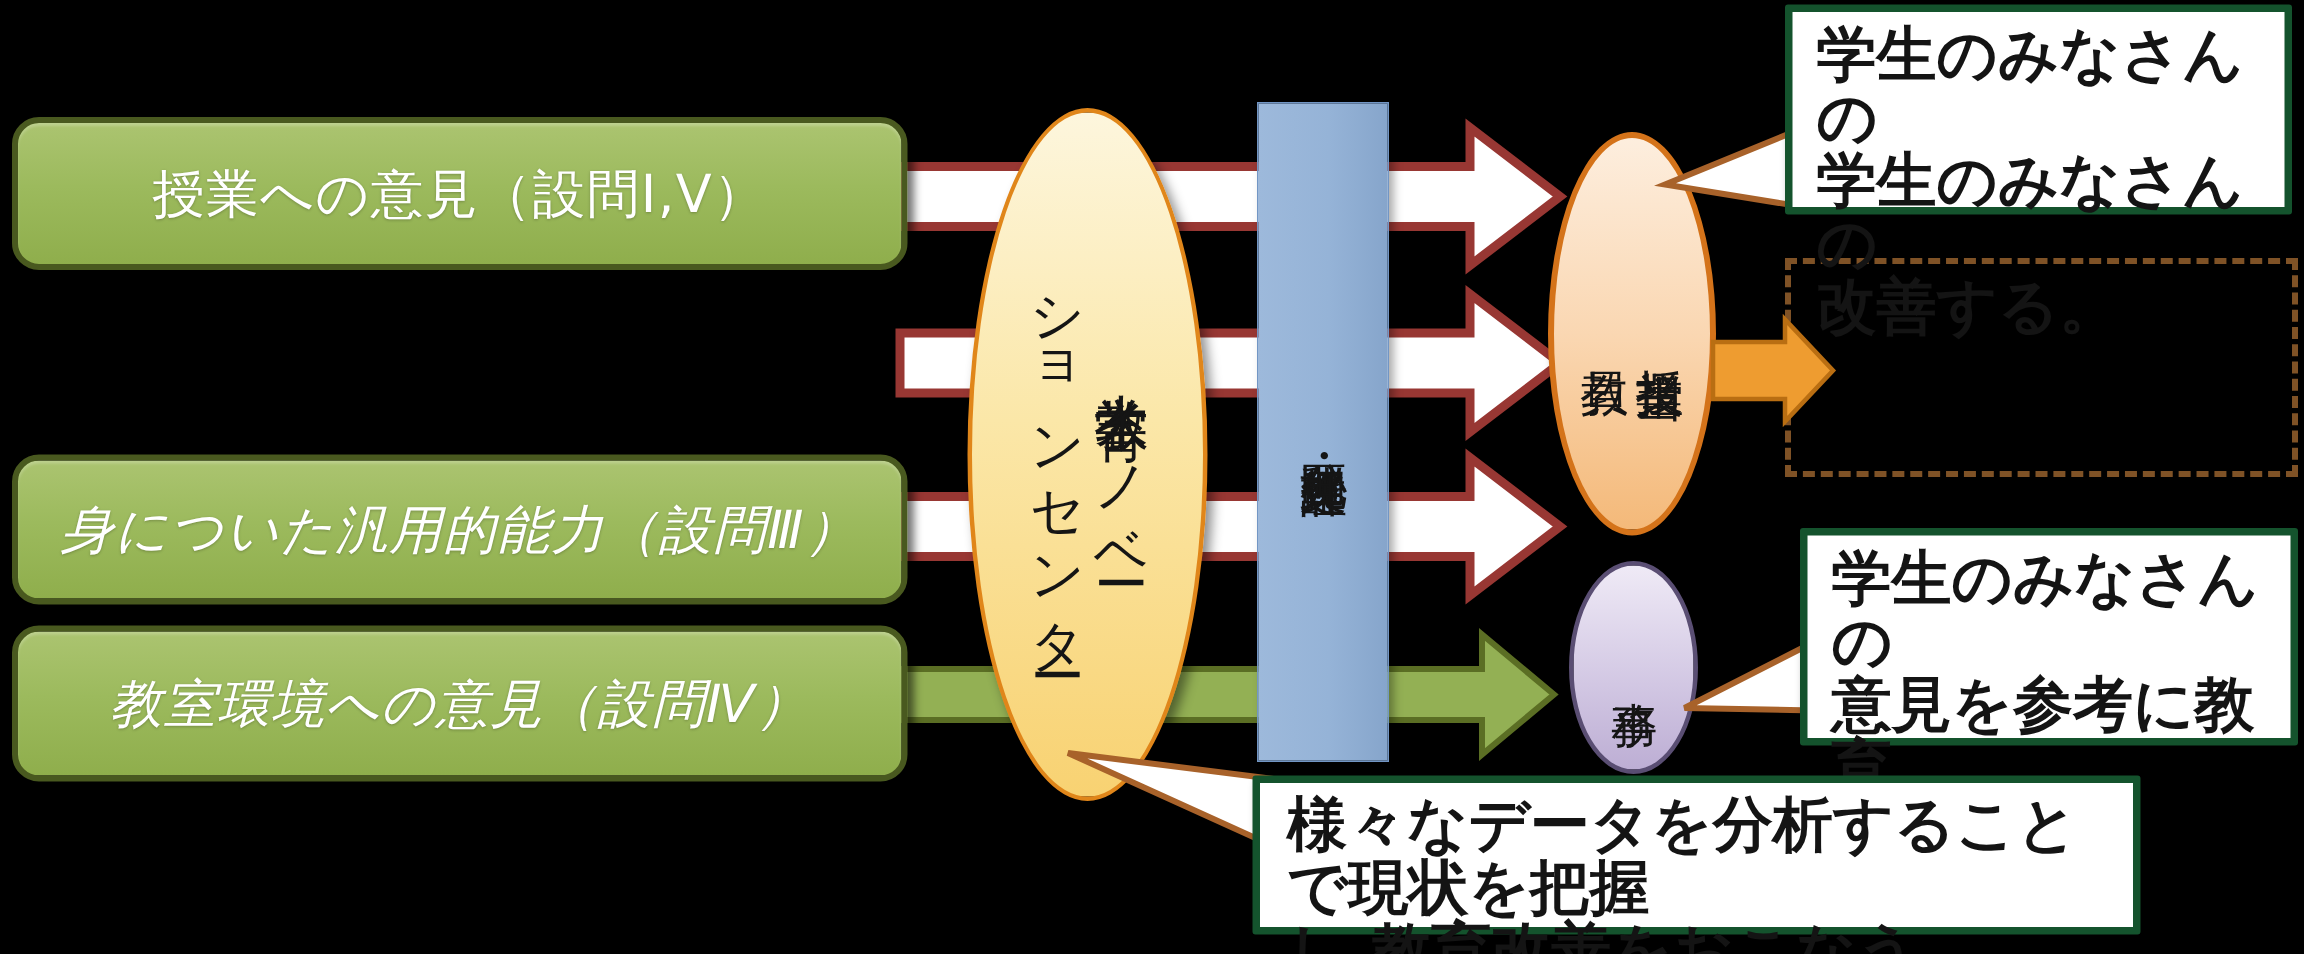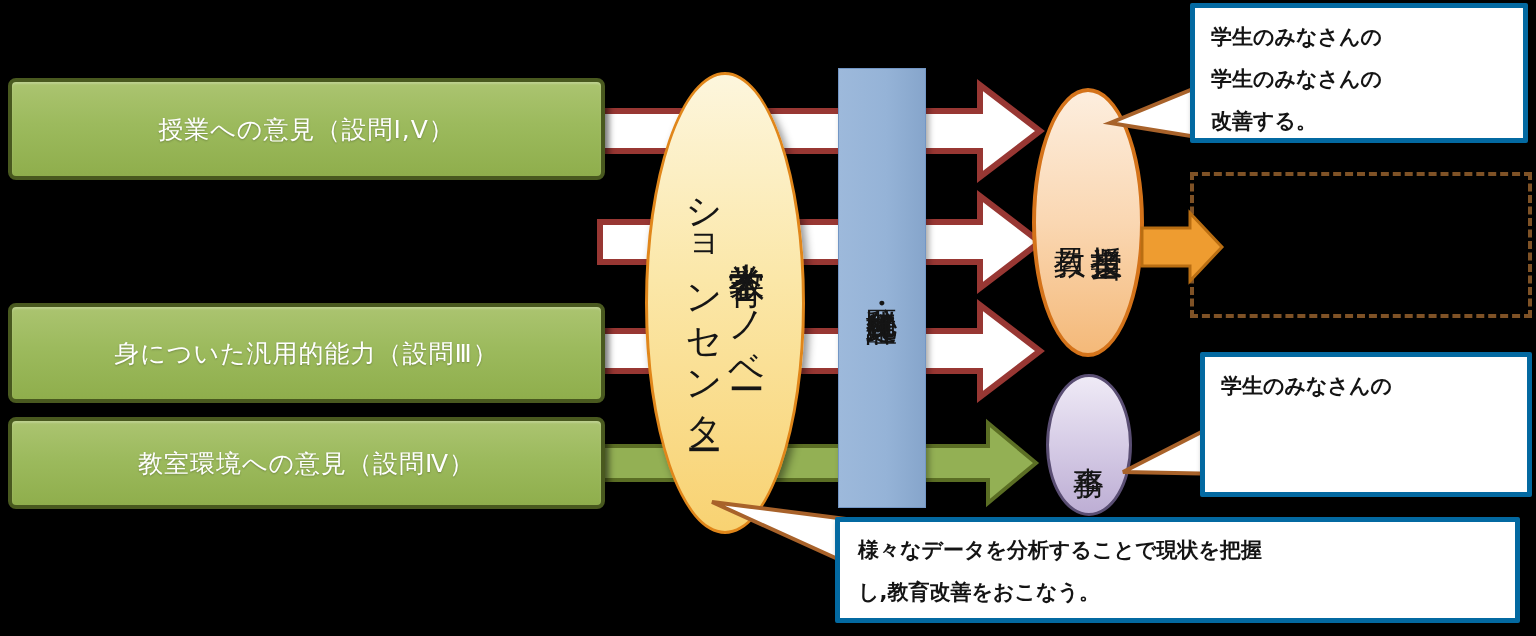--- a/index.html
+++ b/index.html
@@ -8,31 +8,31 @@
     overflow:hidden; font-family:"DejaVu Sans","Liberation Sans",sans-serif;
   }
   svg.layer { position:absolute; left:0; top:0; width:1536px; height:636px; }
   #flow-layer   { z-index:1; }
   #pointer-layer{ z-index:3; }
 
   
   .src-box {
     position:absolute; left:8px; width:597px;
     background:linear-gradient(180deg,#abc470 0%,#9cba5d 45%,#8fae4c 100%);
-    border:4px solid #49591f; border-radius:8px;
+    border:4px solid #49591f; border-radius:18px;
     box-shadow:4px 5px 6px rgba(0,0,0,.55), inset 0 2px 2px rgba(255,255,255,.22);
     display:flex; align-items:center; justify-content:center;
-    color:#ffffff; font-size:25px; letter-spacing:1px;
+    color:#ffffff; font-size:35px; letter-spacing:1px;
     text-shadow:0 1px 2px rgba(0,0,0,.25);
     z-index:2; box-sizing:border-box;
   }
   #src-1 { top:78px;  height:102px; }
   #src-2 { top:193px; height:98px;  }
-  #src-3 { top:303px; height:100px; }
-  #src-4 { top:417px; height:92px; }
+  #src-3 { top:303px; height:100px;font-style:italic; }
+  #src-4 { top:417px; height:104px;font-style:italic; }
 
   
   .ellipse { position:absolute; border-radius:50%; z-index:2; box-sizing:border-box; }
   #center-ellipse {
     left:645px; top:72px; width:160px; height:462px;
     background:linear-gradient(180deg,#fdf6dd 0%,#fbe7a8 45%,#f8d272 100%);
     border:3px solid #e0861a; box-shadow:4px 5px 8px rgba(0,0,0,.45);
   }
   #faculty-ellipse {
     left:1032px; top:88px; width:112px; height:269px;
@@ -65,29 +65,29 @@
   #admin-ellipse  .vtext { font-size:31px; letter-spacing:2px; }
 
   
   #result-box {
     position:absolute; left:1190px; top:172px; width:342px; height:146px;
     border:4px dashed #7f5226; z-index:2; box-sizing:border-box;
   }
 
   
   .callout {
-    position:absolute; background:#ffffff; border:5px solid #0369a1; border-radius:2px;
+    position:absolute; background:#ffffff; border:5px solid #14532d; border-radius:2px;
     box-shadow:3px 4px 6px rgba(0,0,0,.45);
-    color:#141414; font-weight:700; font-size:21px; line-height:42px;
+    color:#141414; font-weight:700; font-size:40px; line-height:42px;
     z-index:4; box-sizing:border-box;
   }
   .callout .pad { padding:8px 6px 0 16px; }
   #callout-class { left:1190px; top:3px;   width:338px; height:140px; }
   #callout-env   { left:1200px; top:352px; width:332px; height:145px; }
-  #callout-data  { left:835px;  top:517px; width:685px; height:106px; }
+  #callout-data  { left:835px;  top:517px; width:592px; height:106px; }
   #callout-data .pad { padding:7px 6px 0 18px; }
 </style>
 </head>
 <body>
 
 <div id="canvas">
 
   <svg id="flow-layer" class="layer">
     <polygon points="600,111 980,111 980,85 1040,131 980,177 980,151 600,151" fill="#ffffff" stroke="#983733" stroke-width="6" stroke-linejoin="miter"></polygon>
     <polygon points="600,222 980,222 980,196 1040,242 980,288 980,262 600,262" fill="#ffffff" stroke="#983733" stroke-width="6" stroke-linejoin="miter"></polygon>
@@ -150,20 +150,21 @@
     <div class="pad">
       <div>学生のみなさんの</div>
       <div>学生のみなさんの</div>
       <div>改善する。</div>
     </div>
   </div>
 
   <div class="callout" id="callout-env">
     <div class="pad">
       <div>学生のみなさんの</div>
+      <div>意見を参考に教育</div>
     </div>
   </div>
 
   <div class="callout" id="callout-data">
     <div class="pad">
       <div>様々なデータを分析することで現状を把握</div>
       <div>し,教育改善をおこなう。</div>
     </div>
   </div>
 

